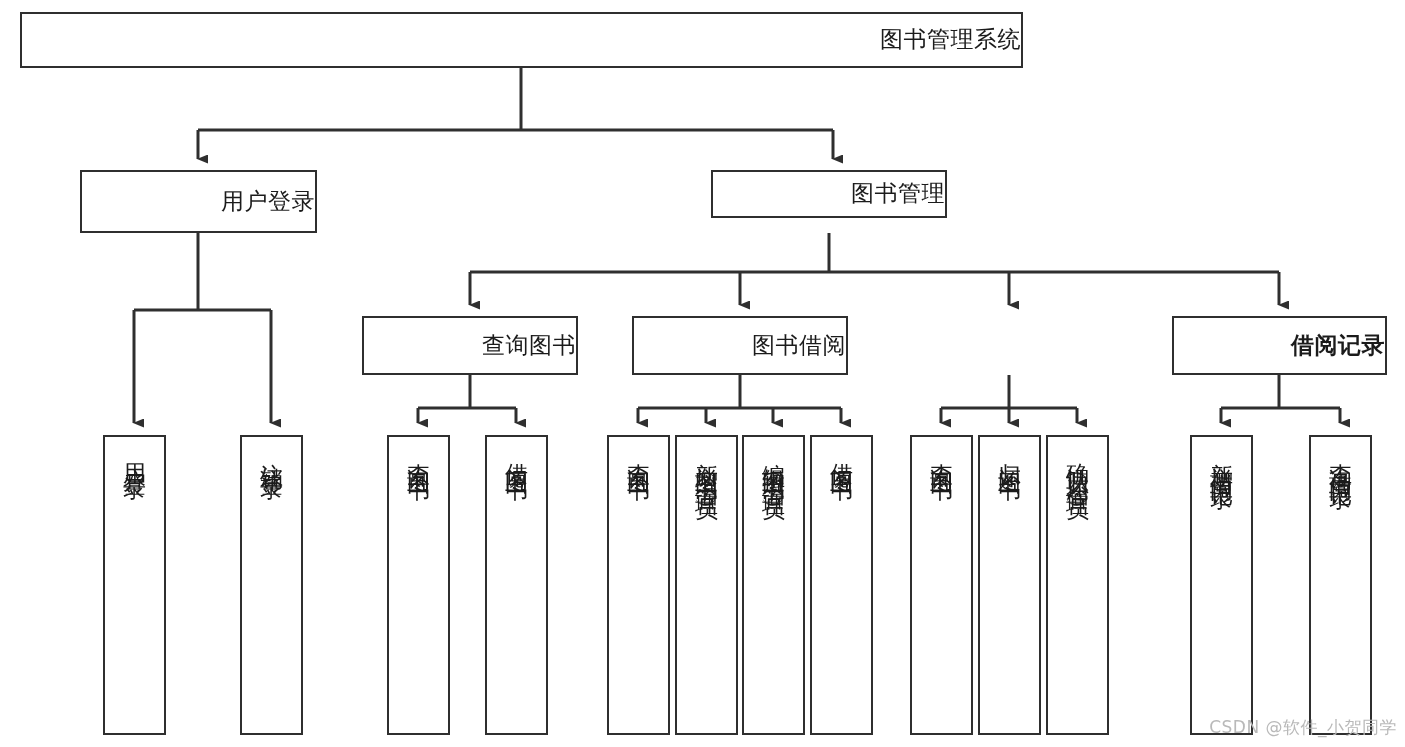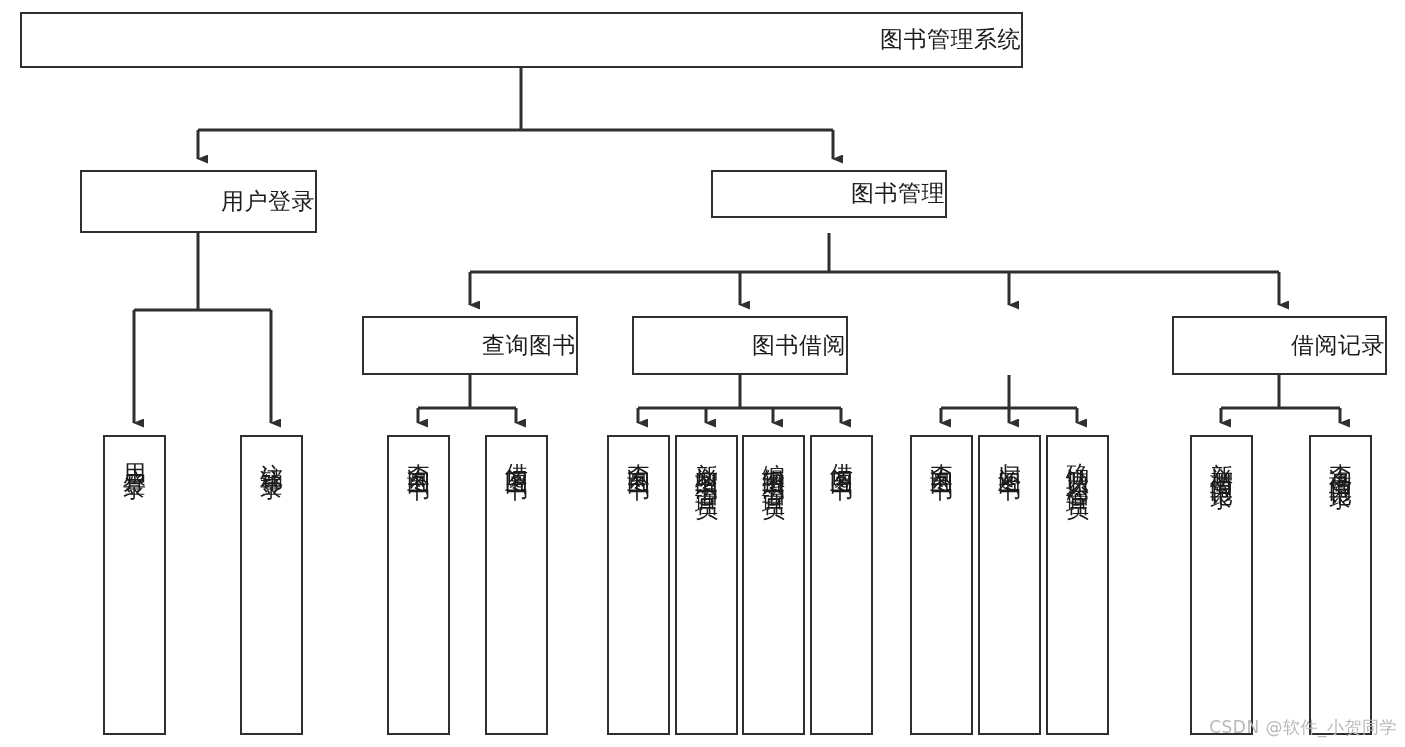--- a/index.html
+++ b/index.html
@@ -134,21 +134,21 @@
   <div class="node h" style="left:711px; top:170px; width:236px; height:48px;">
     <span class="lbl">图书管理</span>
   </div>
 
   <div class="node h" style="left:362px; top:316px; width:216px; height:59px;">
     <span class="lbl">查询图书</span>
   </div>
   <div class="node h" style="left:632px; top:316px; width:216px; height:59px;padding-left:40px;">
     <span class="lbl">图书借阅</span>
   </div>
-  <div class="node h" style="left:1172px; top:316px; width:215px; height:59px;">
+  <div class="node h" style="left:1172px; top:316px; width:215px; height:59px;font-weight:bold;">
     <span class="lbl">借阅记录</span>
   </div>
 
   <div class="node v" style="left:103px; top:435px; width:63px; height:300px;">
     <span class="lbl">用户登录</span>
   </div>
   <div class="node v" style="left:240px; top:435px; width:63px; height:300px;">
     <span class="lbl">注销登录</span>
   </div>
 

